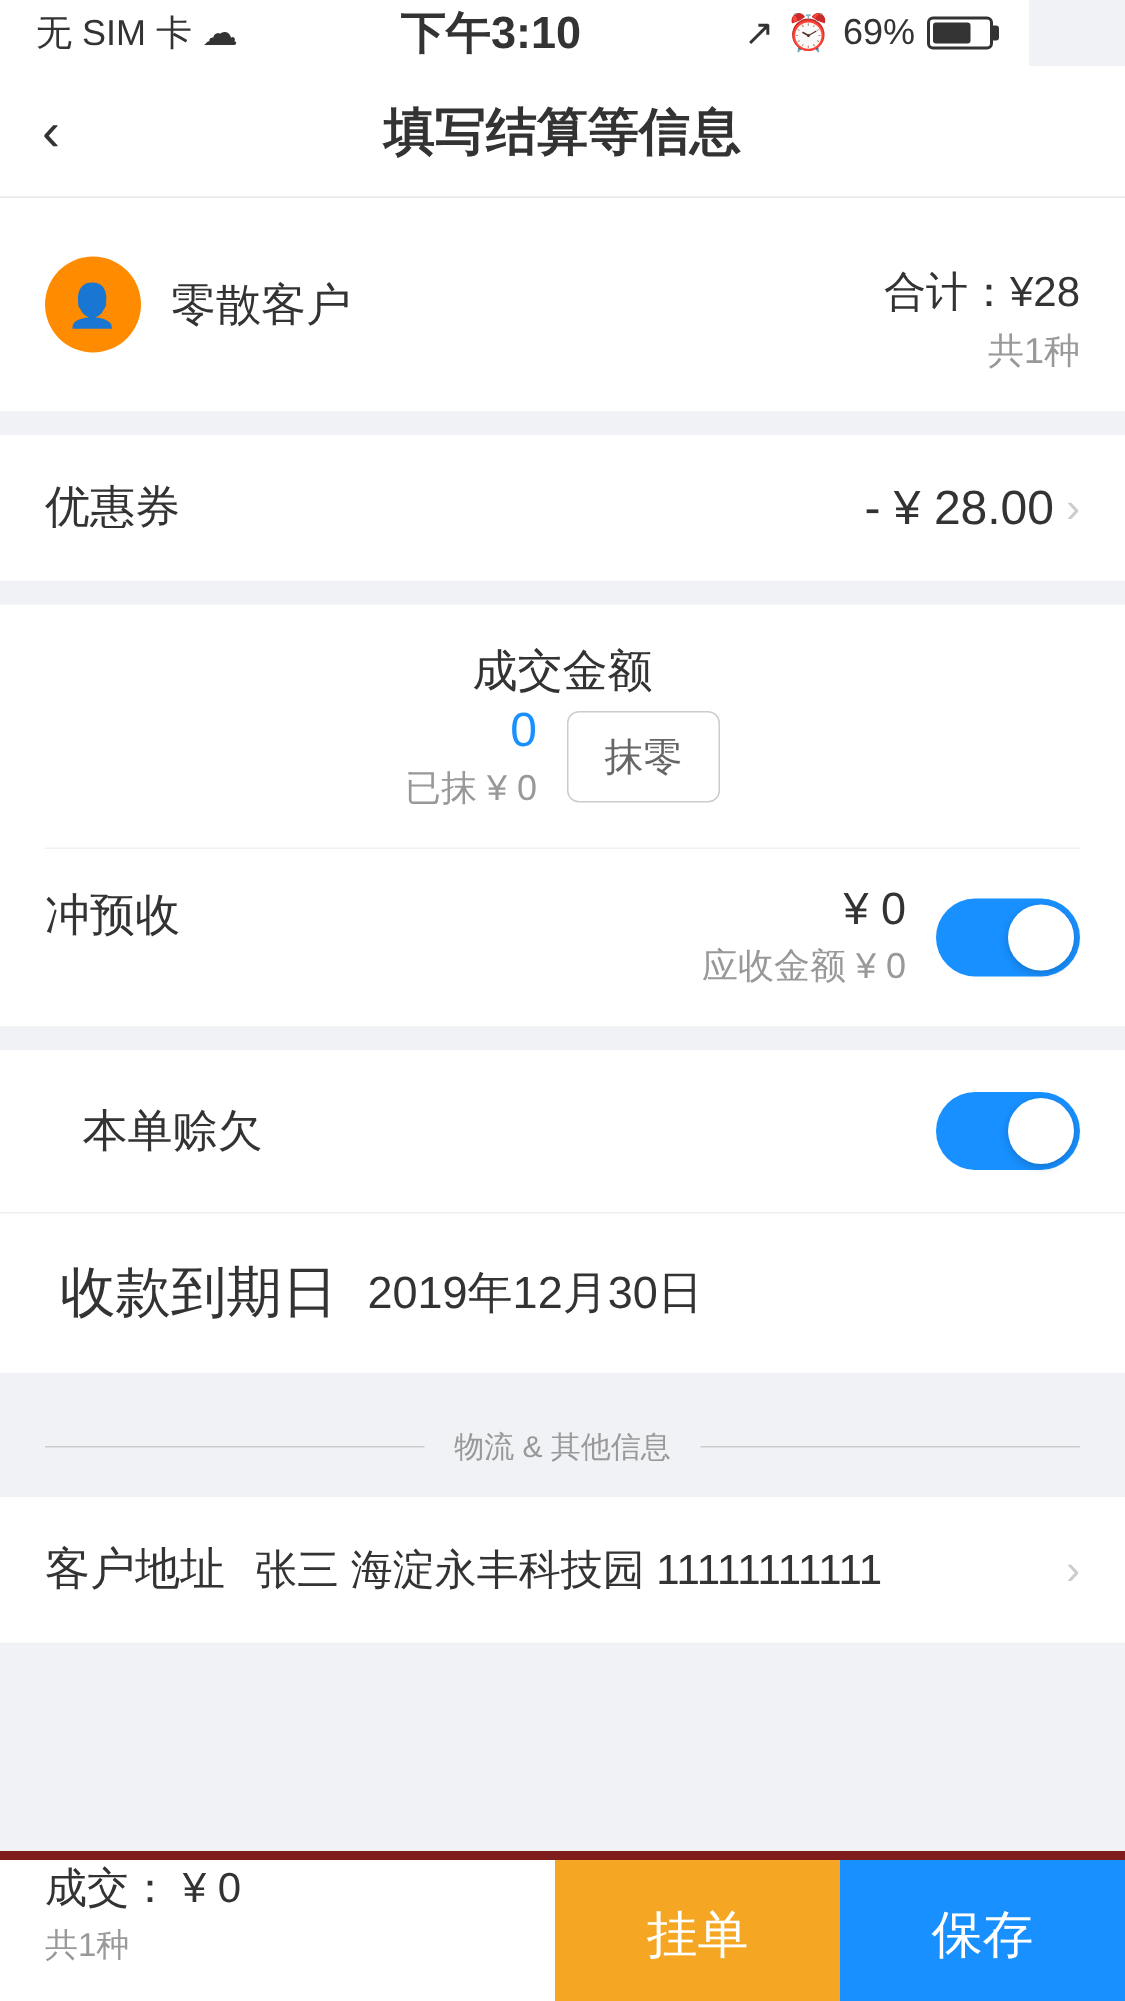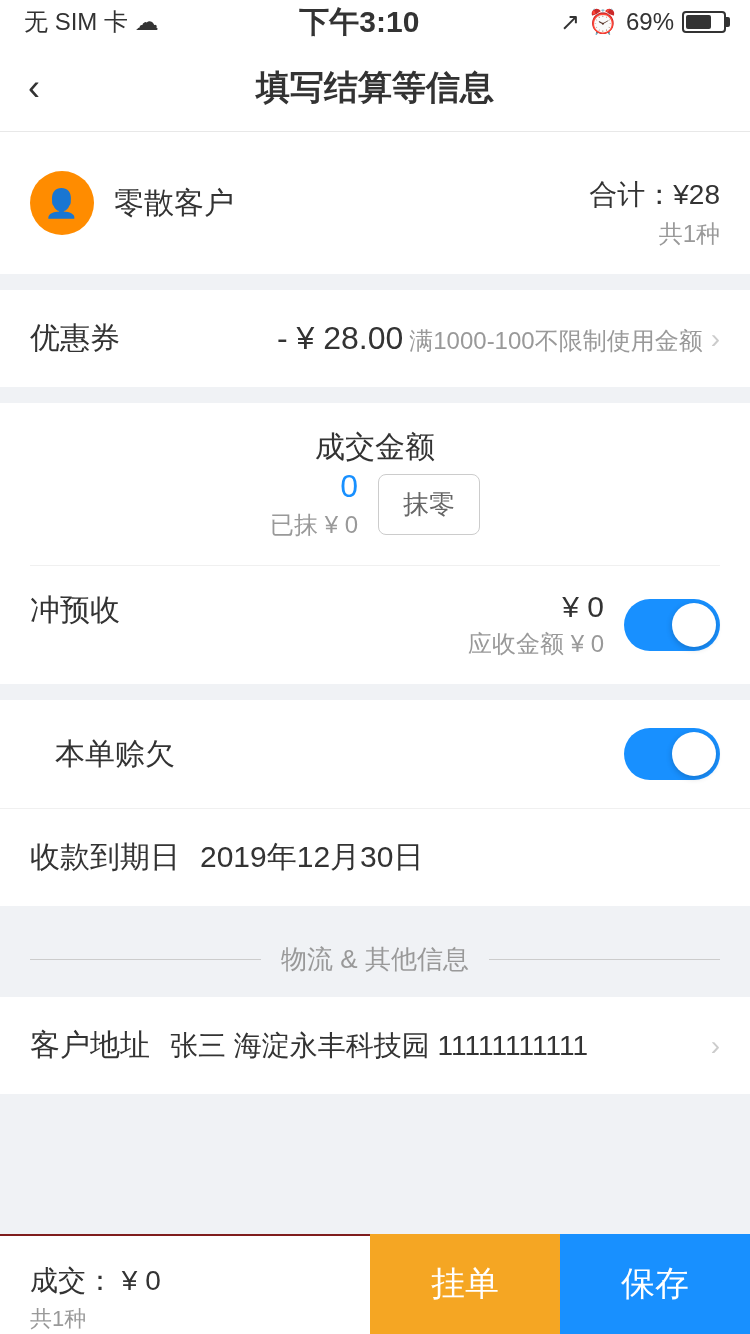--- a/index.html
+++ b/index.html
@@ -9,21 +9,21 @@
       min-height: 1334px;
       background: #f0f2f5;
       font-family: -apple-system, "PingFang SC", "Helvetica Neue", sans-serif;
       font-size: 28px;
       color: #333;
       position: relative;
     }
 
     
     .status-bar {
-      width: 750px;
+      width: 686px;
       height: 44px;
       background: #fff;
       display: flex;
       align-items: center;
       justify-content: space-between;
       padding: 0 24px;
       font-size: 24px;
       color: #333;
     }
     .status-left { display: flex; align-items: center; gap: 10px; }
@@ -170,41 +170,41 @@
 
     
     .due-row {
       background: #fff;
       padding: 28px 30px;
       display: flex;
       align-items: center;
       gap: 20px;
       border-top: 1px solid #f0f0f0;
     }
-    .due-label { font-size: 30px; color: #333; }
+    .due-label { font-size: 37px; color: #333; margin-left: 10px; }
     .due-date { font-size: 30px; color: #333; }
 
     
     .logistics-header {
       background: #f0f2f5;
       padding: 20px 30px;
       text-align: center;
       position: relative;
       display: flex;
       align-items: center;
       justify-content: center;
     }
     .logistics-header::before, .logistics-header::after {
       content: '';
       flex: 1;
       height: 1px;
       background: #ccc;
     }
     .logistics-header span {
-      font-size: 26px;
+      font-size: 20px;
       color: #999;
       padding: 0 20px;
     }
 
     
     .address-row {
       background: #fff;
       padding: 28px 30px;
       display: flex;
       align-items: center;
@@ -215,22 +215,22 @@
     .address-arrow { color: #ccc; font-size: 28px; flex-shrink: 0; }
 
     
     .bottom-bar {
       position: fixed;
       bottom: 0;
       width: 750px;
       height: 100px;
       background: #fff;
       display: flex;
-      align-items: flex-end;
-      border-top: 2px solid #7f1d1d;
+      align-items: flex-start;
+      border-top: 6px solid #7f1d1d;
     }
     .bottom-left {
       flex: 1;
       padding: 0 30px;
       display: flex;
       flex-direction: column;
       gap: 4px;
     }
     .bottom-deal { font-size: 28px; color: #333; }
     .bottom-count { font-size: 22px; color: #999; }
@@ -296,21 +296,20 @@
       <div class="total-count">共1种</div>
     </div>
   </div>
 
   <div class="section">
     <div class="row">
       <span class="row-label">优惠券</span>
       <div style="display:flex; align-items:center;">
         <div class="row-right">
           <span class="coupon-amount">- ¥ 28.00</span>
-          <span class="coupon-desc">满1000-100不限制使用金额</span>
         </div>
         <span class="row-arrow">›</span>
       </div>
     </div>
   </div>
 
   <div class="section">
 
     <div class="deal-row">
       <span class="row-label">成交金额</span>

